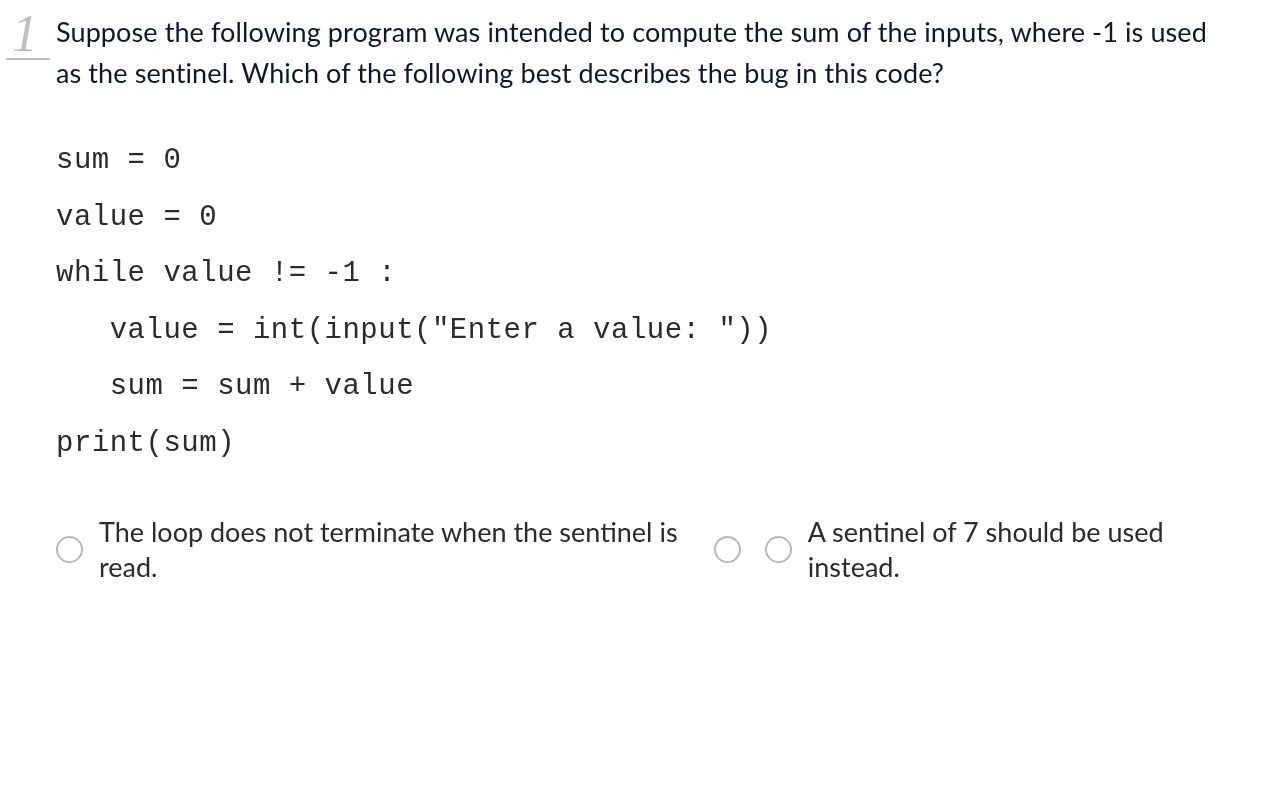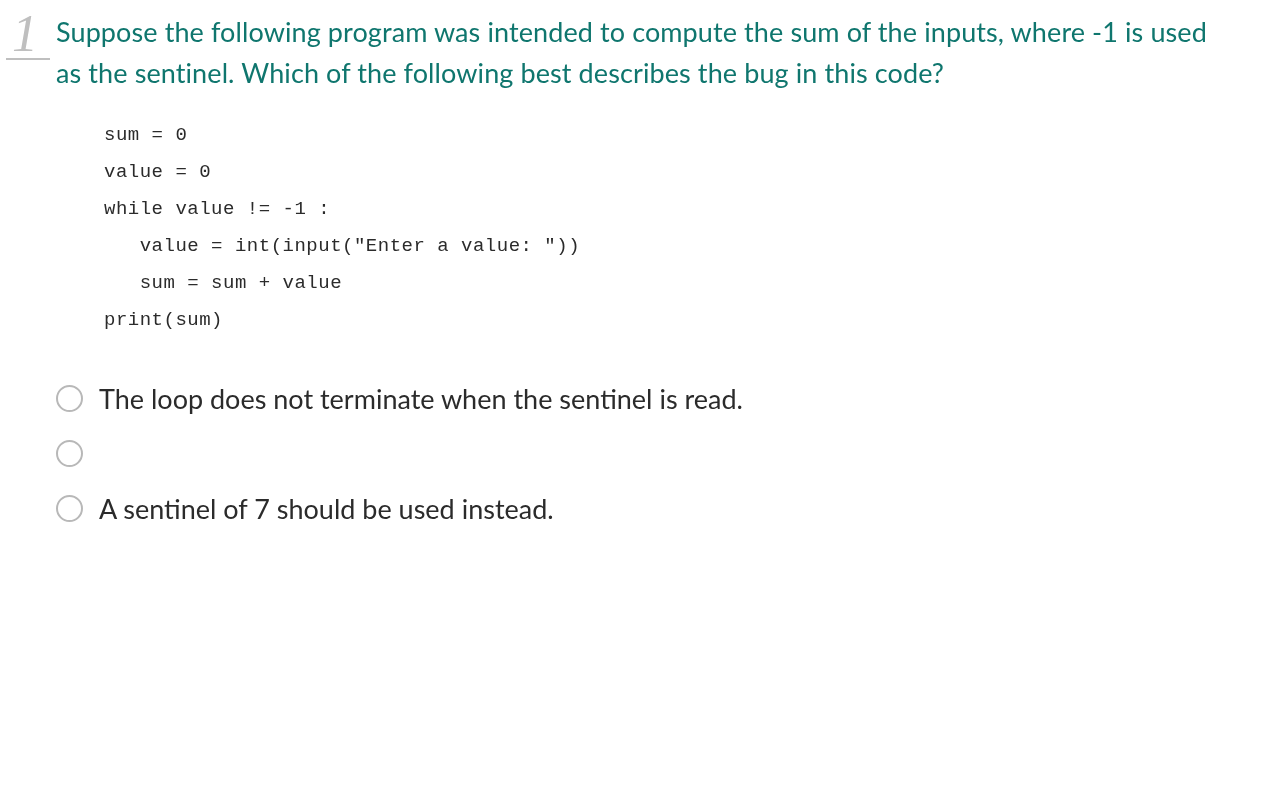--- a/index.html
+++ b/index.html
@@ -32,37 +32,35 @@
   .qnum-underline {
     position: absolute;
     left: 6px;
     top: 58px;
     width: 44px;
     border-bottom: 2px solid #bfbfbf;
   }
   .question-text {
     font-size: 27px;
     line-height: 1.5;
-    color: #0f766e;
-    margin-bottom: 24px;
+    color: #0f172a;
+    margin-bottom: 40px;
     letter-spacing: 0.1px;
   }
   .code-block {
     font-family: "Courier New", Courier, monospace;
-    font-size: 19px;
+    font-size: 29px;
     line-height: 1.95;
     color: #2b2b2b;
     white-space: pre;
     margin-bottom: 42px;
     letter-spacing: 0.5px;
-    margin-left: 48px;
   }
   .options {
     display: flex;
-    flex-direction: column;
     gap: 24px;
   }
   .option {
     display: flex;
     align-items: center;
     gap: 16px;
     cursor: pointer;
   }
   .radio {
     width: 27px;

